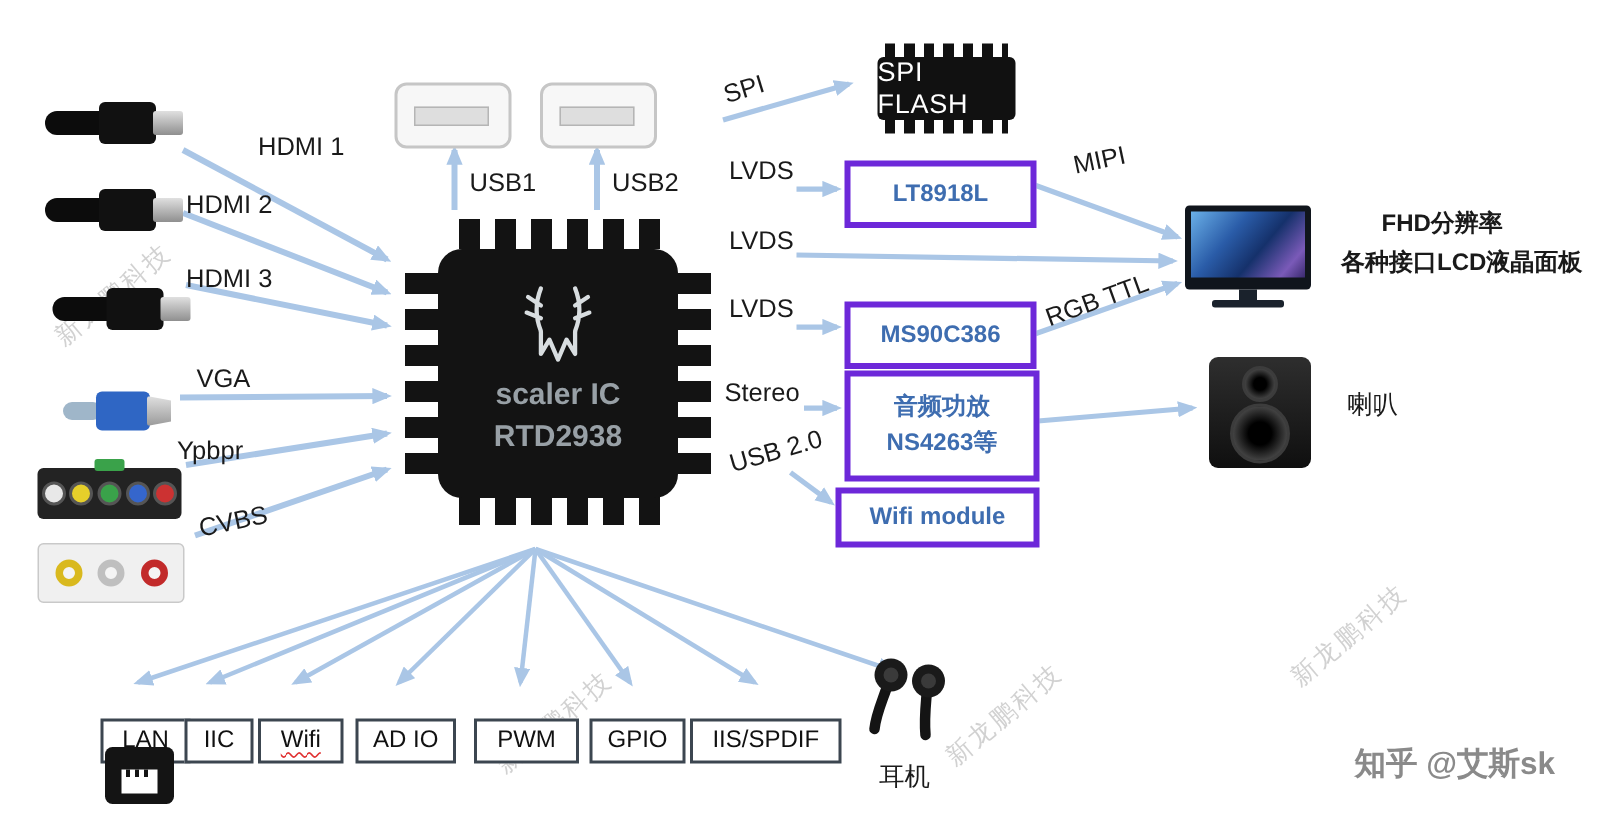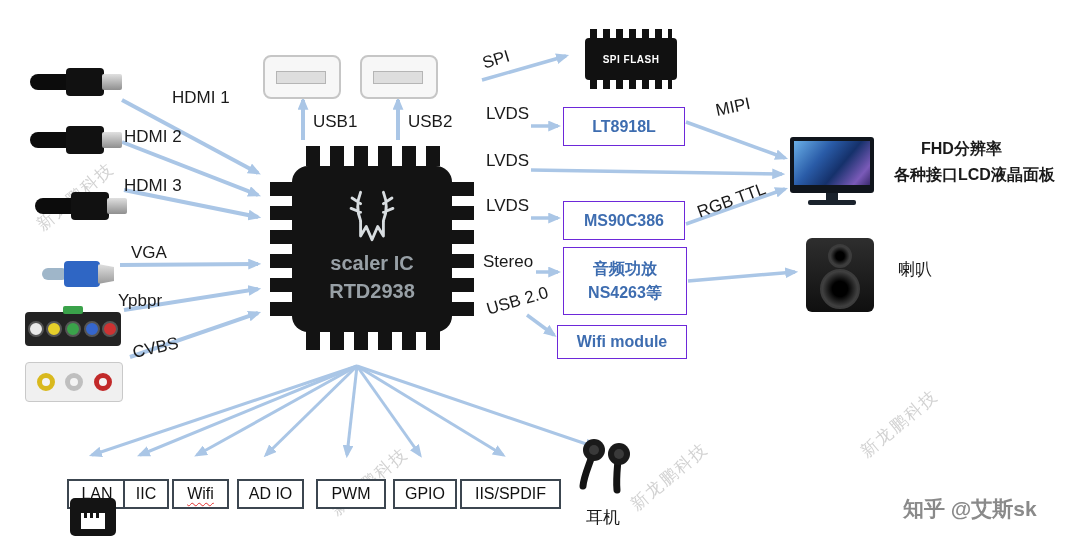--- a/index.html
+++ b/index.html
@@ -1,20 +1,20 @@
 <!DOCTYPE html>
 <html><head>
 <meta charset="utf-8">
 <style>
   html,body{margin:0;padding:0;background:#fff;}
   #canvas{position:relative;width:1080px;height:550px;background:#fff;overflow:hidden;
           font-family:"Liberation Sans","DejaVu Sans",sans-serif;}
   .abs{position:absolute;}
   .lbl{position:absolute;font-size:17px;color:#1a1a1a;white-space:nowrap;}
-  .bluebox{position:absolute;background:#fff;border:1px solid #6d28d9;color:#3e6db0;
+  .bluebox{position:absolute;background:#fff;border:4px solid #6d28d9;color:#3e6db0;
            font-weight:bold;font-size:16px;display:flex;flex-direction:column;
            align-items:center;justify-content:center;text-align:center;line-height:1.5;}
   .portbox{position:absolute;top:462px;height:26px;background:#fff;border:2px solid #3c4650;
            color:#111;font-size:16px;display:flex;align-items:center;justify-content:center;
            padding:0 4px;margin-top:17px;}
   .wm{position:absolute;color:rgba(178,178,178,0.6);font-size:17px;letter-spacing:2px;
       transform:rotate(-40deg);white-space:nowrap;}
   
   .chip-body{position:absolute;left:292px;top:166px;width:160px;height:166px;background:#131313;border-radius:16px;}
   .pins-h{position:absolute;left:306px;width:134px;height:20px;
@@ -42,21 +42,21 @@
   .jack{width:12px;height:12px;border-radius:50%;border:2px solid #555;}
   .yp-tag{position:absolute;top:-6px;left:38px;width:20px;height:8px;background:#3aa24a;border-radius:2px;}
   .cvbs-strip{position:absolute;left:25px;top:362px;width:96px;height:38px;background:#f0f0f0;
          border:1px solid #c9c9c9;border-radius:4px;display:flex;align-items:center;justify-content:space-evenly;}
   .jack2{width:8px;height:8px;border-radius:50%;background:#f4f4f4;border:5px solid #999;}
   
   .usbport{position:absolute;width:74px;height:40px;background:#f7f7f7;border:2px solid #c6c6c6;border-radius:8px;}
   .usb-slot{position:absolute;left:11px;top:14px;width:48px;height:11px;background:#dedede;border:1px solid #b5b5b5;}
   
   .flash-body{position:absolute;left:585px;top:38px;width:92px;height:42px;background:#111;border-radius:4px;
-              color:#fff;font-weight:bold;font-size:10px;letter-spacing:.5px;
+              color:#fff;font-weight:normal;font-size:18px;letter-spacing:.5px;
               display:flex;align-items:center;justify-content:center;}
   .flash-pins{position:absolute;left:590px;width:82px;height:9px;
               background:repeating-linear-gradient(to right,#111 0 7px,transparent 7px 13px);}
   
   .monitor{position:absolute;left:790px;top:137px;width:84px;height:72px;}
   .mon-frame{position:absolute;left:0;top:0;width:84px;height:56px;background:#10151c;border-radius:3px;}
   .mon-screen{position:absolute;left:4px;top:4px;width:76px;height:44px;
               background:linear-gradient(130deg,#6ab0e8 0%,#2a5ca8 35%,#15316b 60%,#7a5ab8 85%,#3a2a6e 100%);}
   .mon-neck{position:absolute;left:36px;top:56px;width:12px;height:8px;background:#1a222c;}
   .mon-base{position:absolute;left:18px;top:63px;width:48px;height:5px;background:#1a222c;border-radius:2px;}

